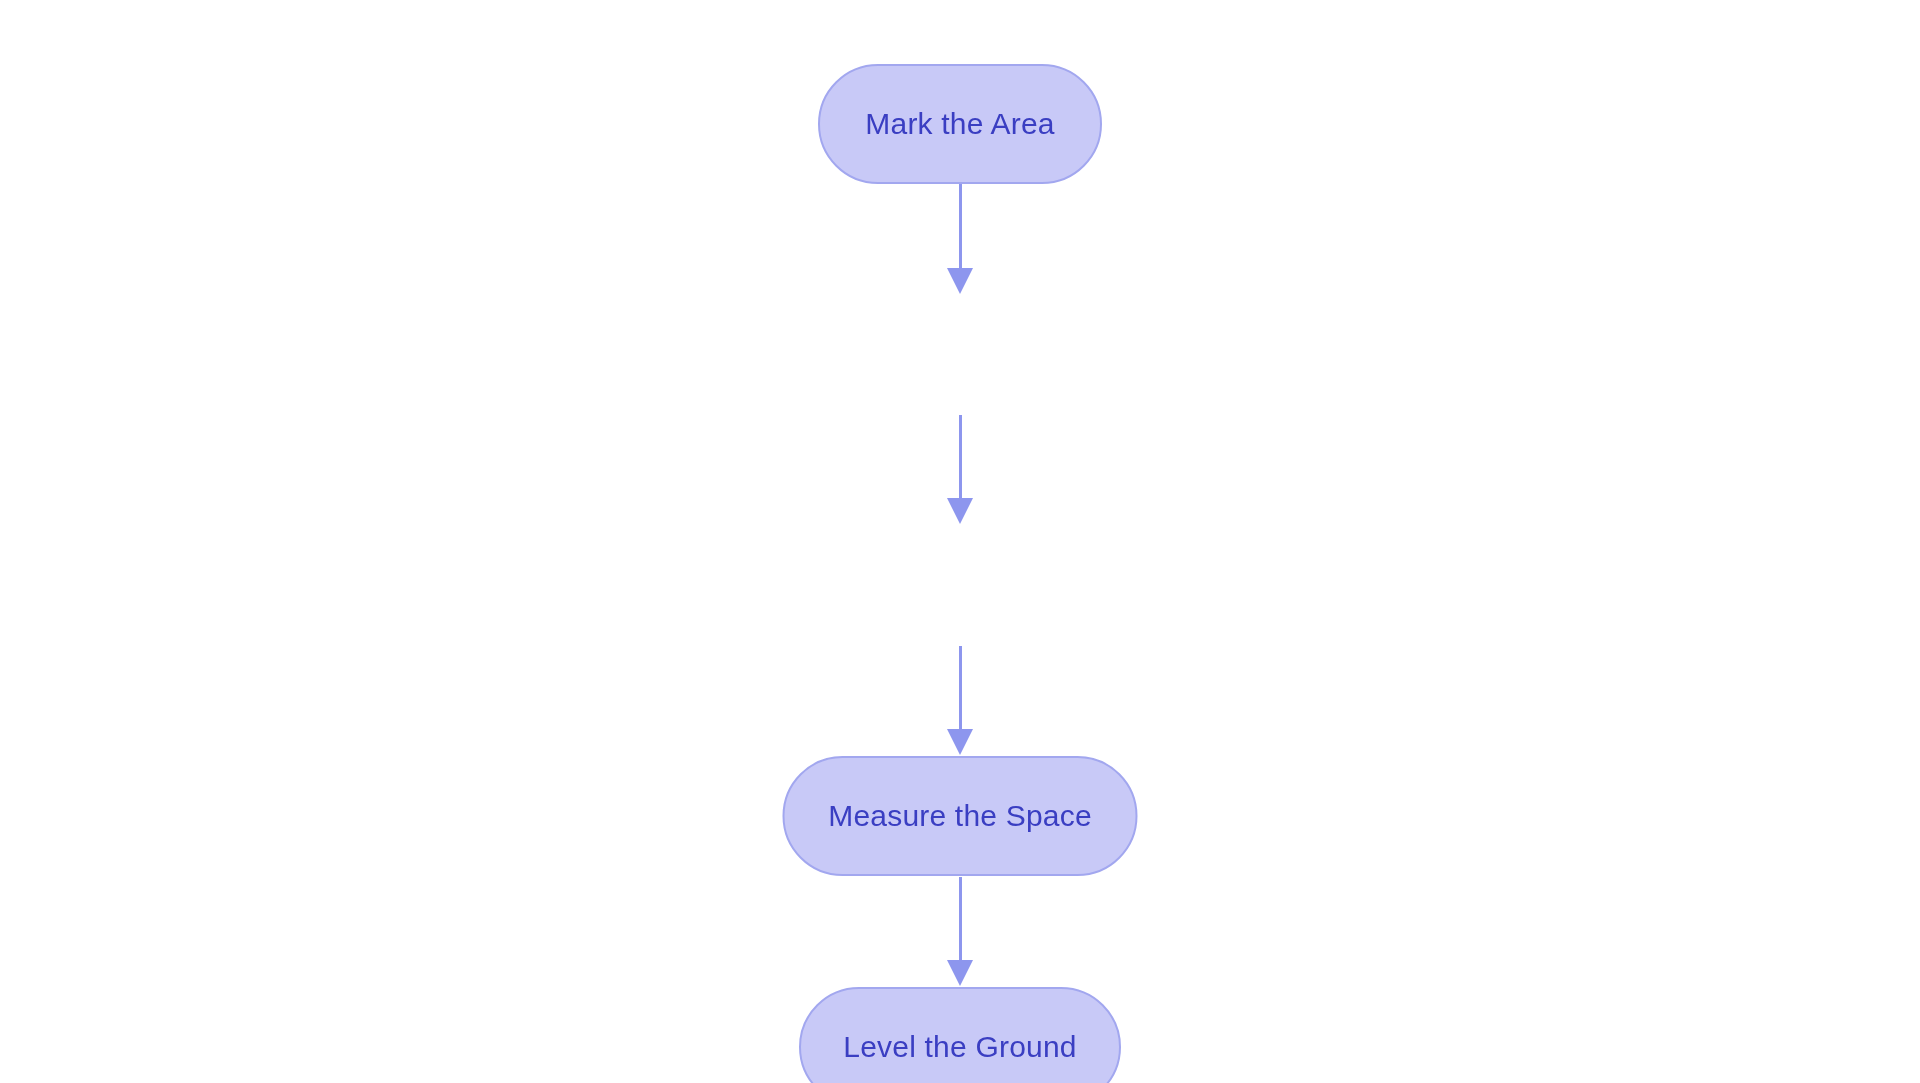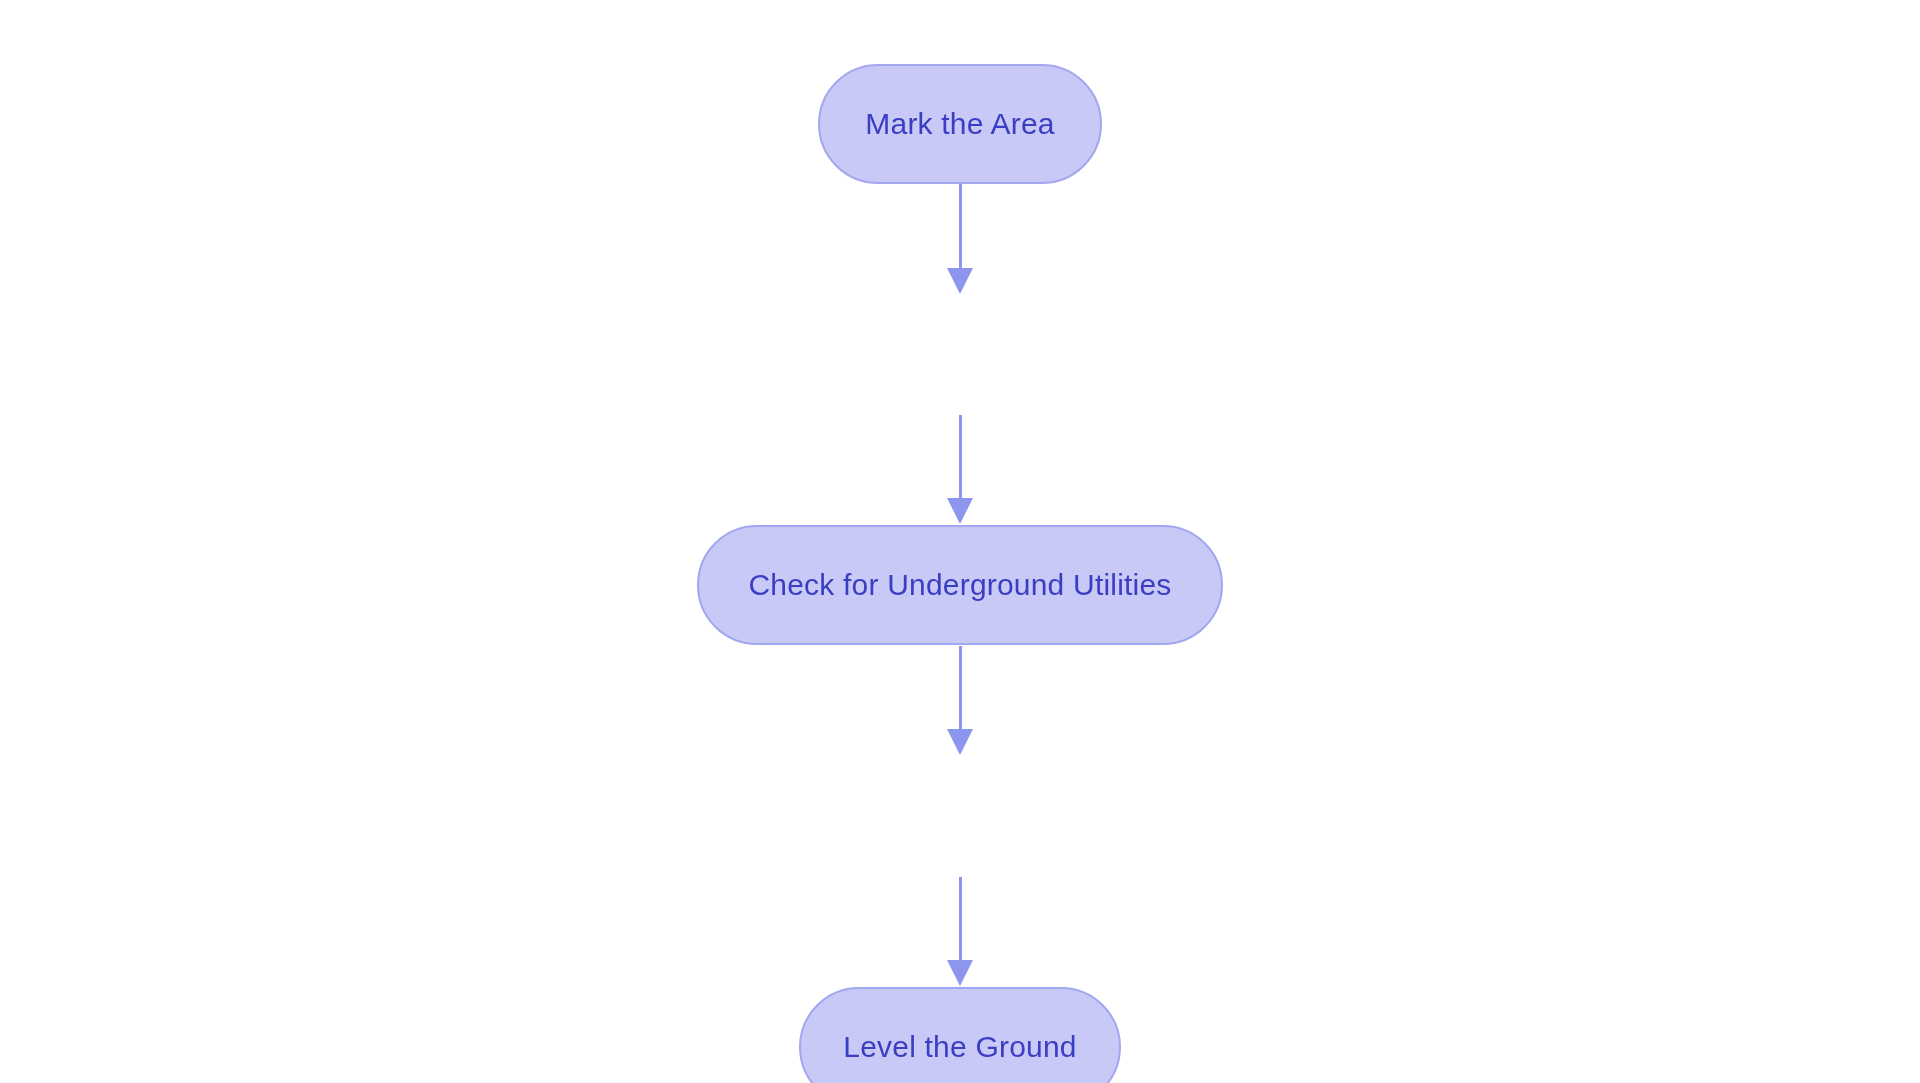--- a/index.html
+++ b/index.html
@@ -81,29 +81,29 @@
     <div class="arrow-line"></div>
     <div class="arrow-head"></div>
   </div>
 
 
   <div class="arrow a1">
     <div class="arrow-line"></div>
     <div class="arrow-head"></div>
   </div>
 
-  <div class="node n2">
-    <span class="node-label">Check for Underground Utilities</span>
-  </div>
 
   <div class="arrow a2">
     <div class="arrow-line"></div>
     <div class="arrow-head"></div>
   </div>
 
+  <div class="node n3">
+    <span class="node-label">Measure the Space</span>
+  </div>
 
   <div class="arrow a3">
     <div class="arrow-line"></div>
     <div class="arrow-head"></div>
   </div>
 
   <div class="node n4">
     <span class="node-label">Level the Ground</span>
   </div>
 

